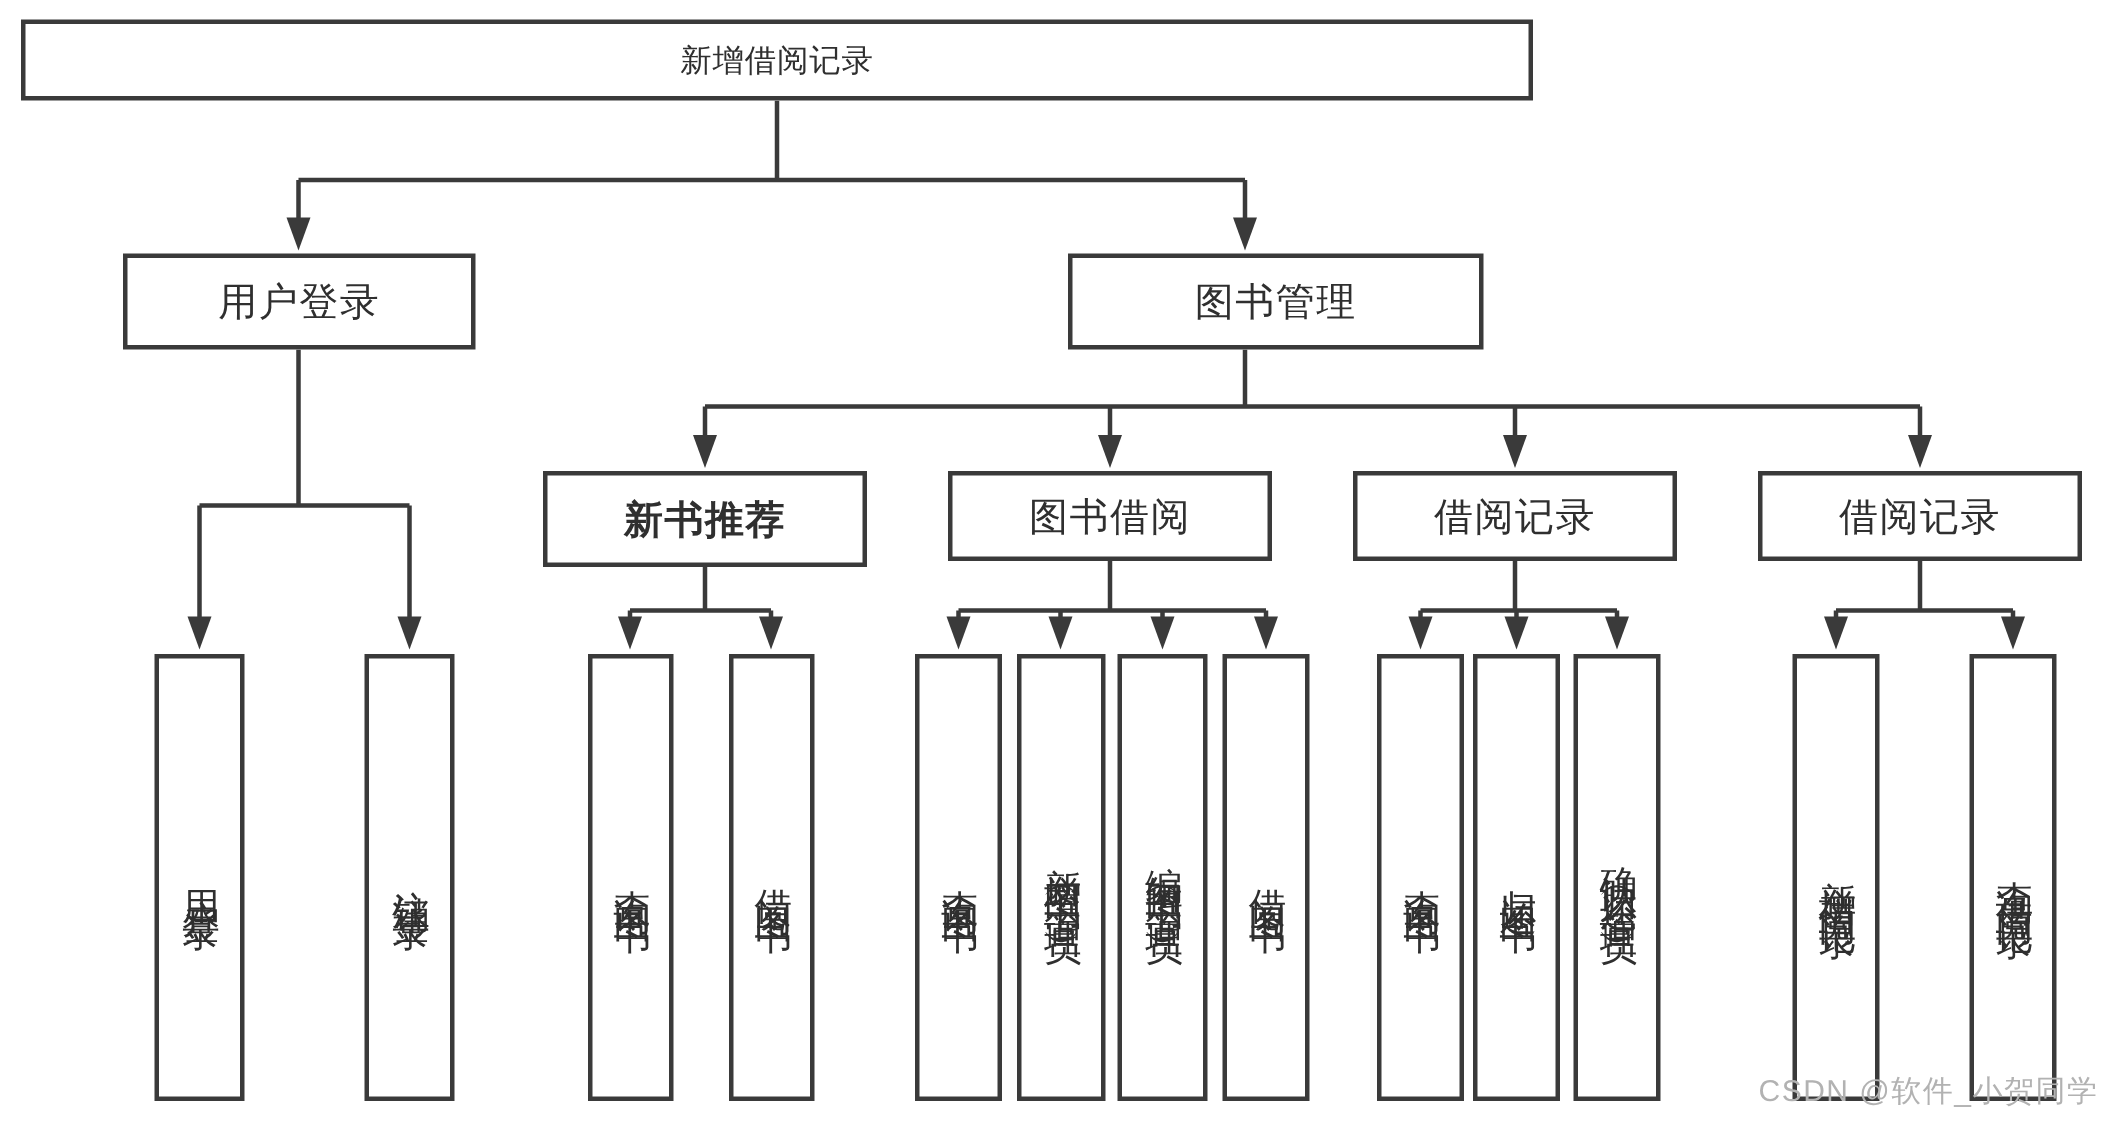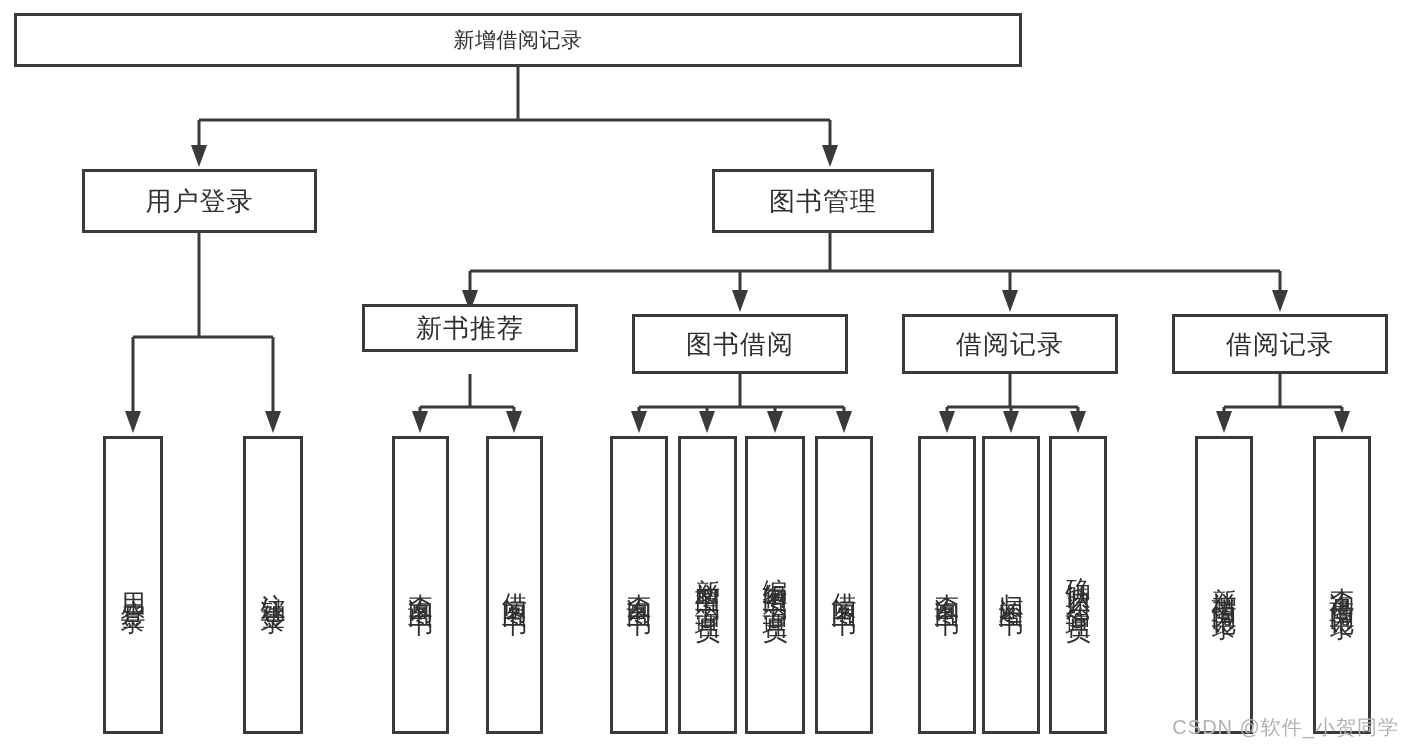--- a/index.html
+++ b/index.html
@@ -84,25 +84,25 @@
     </g>
   </svg>
 
   <div class="box root" style="left:14px;top:13px;width:1008px;height:54px;">
     <span class="hlabel">新增借阅记录</span>
   </div>
 
   <div class="box" style="left:82px;top:169px;width:235px;height:64px;">
     <span class="hlabel">用户登录</span>
   </div>
-  <div class="box" style="left:712px;top:169px;width:222px;height:64px;">
+  <div class="box" style="left:712px;top:169px;width:277px;height:64px;">
     <span class="hlabel">图书管理</span>
   </div>
 
-  <div class="box" style="left:362px;top:304px;width:216px;height:48px;">
+  <div class="box" style="left:362px;top:314px;width:216px;height:64px;font-weight:bold;">
     <span class="hlabel">新书推荐</span>
   </div>
   <div class="box" style="left:632px;top:314px;width:216px;height:60px;">
     <span class="hlabel">图书借阅</span>
   </div>
   <div class="box" style="left:902px;top:314px;width:216px;height:60px;">
     <span class="hlabel">借阅记录</span>
   </div>
   <div class="box" style="left:1172px;top:314px;width:216px;height:60px;">
     <span class="hlabel">借阅记录</span>

